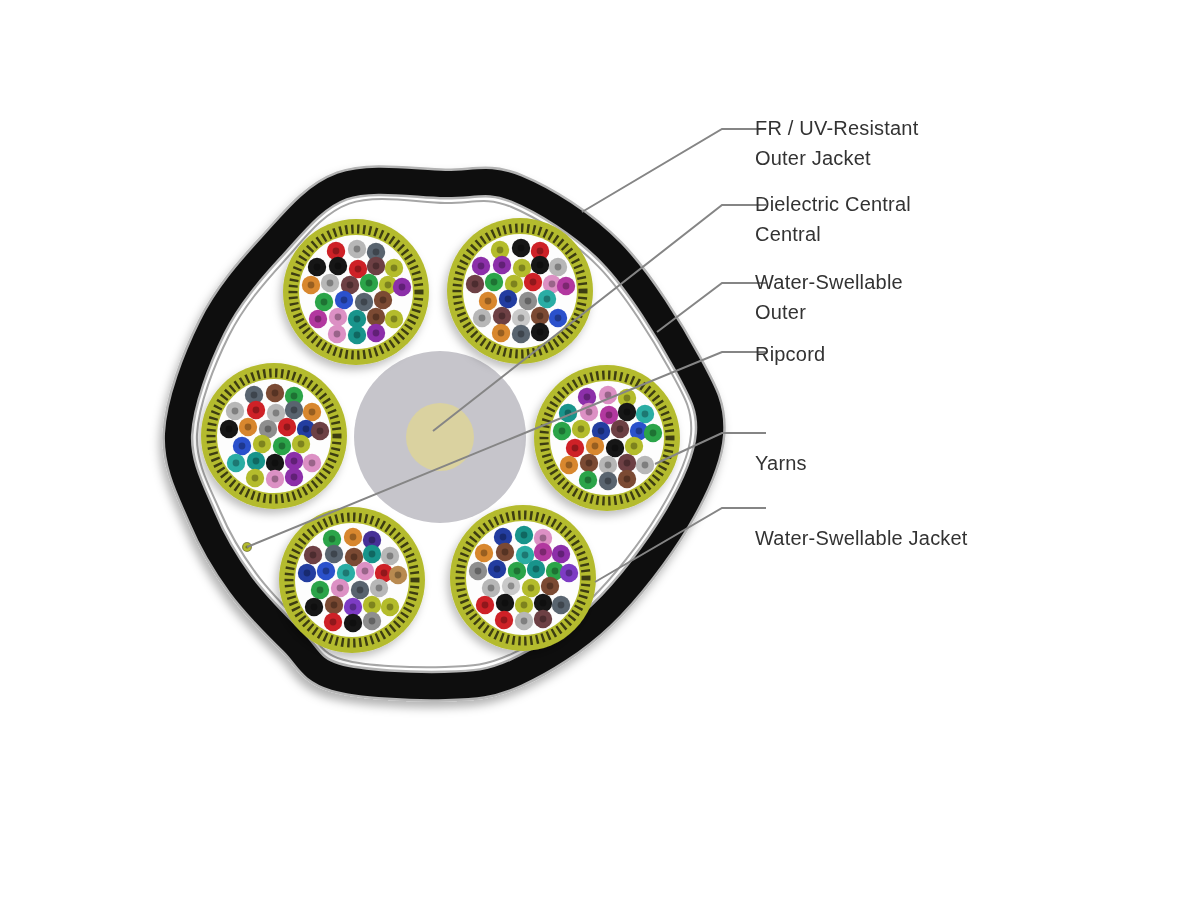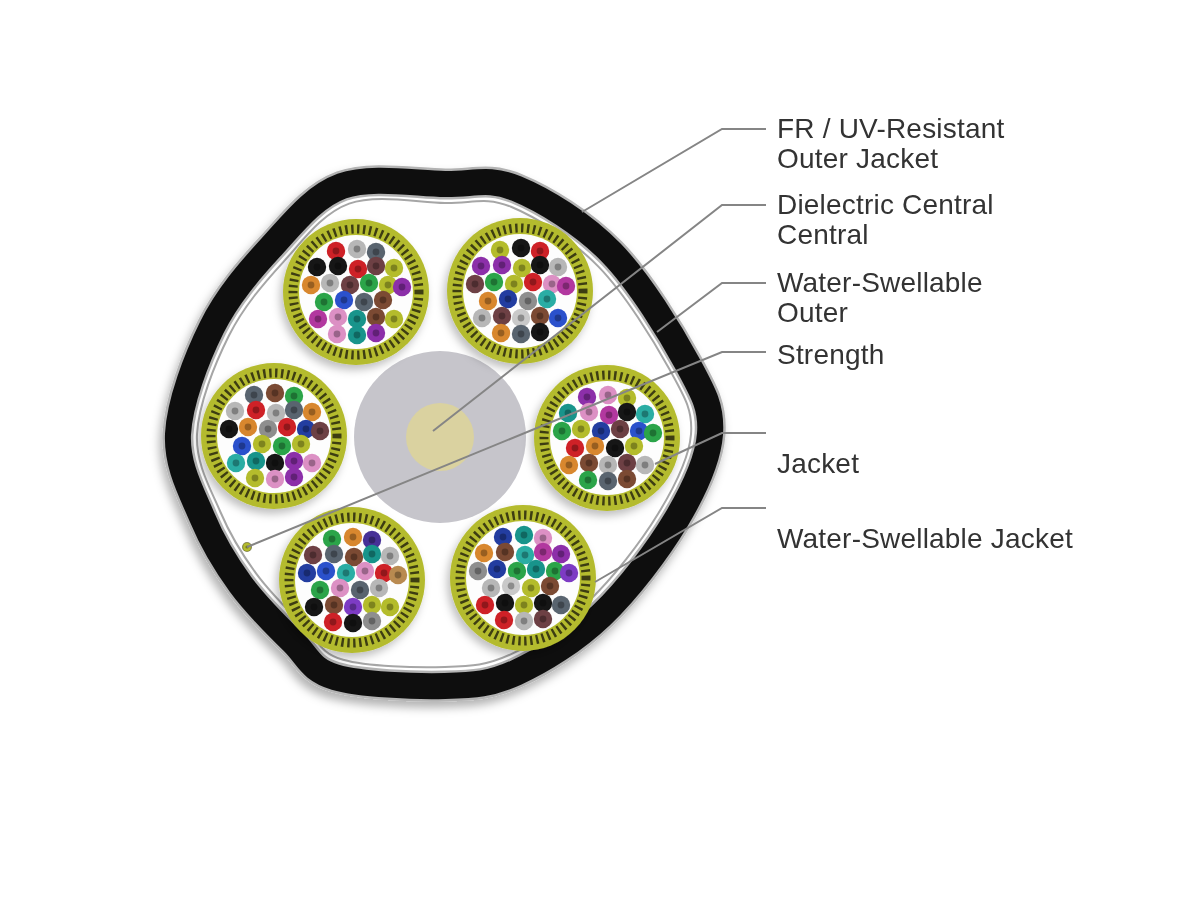--- a/index.html
+++ b/index.html
@@ -2,22 +2,22 @@
 <html><head>
 <meta charset="utf-8">
 <style>
   html,body{margin:0;padding:0;background:#ffffff;}
   .stage{
     position:relative;width:1200px;height:900px;background:#ffffff;overflow:hidden;
     font-family:"Liberation Sans", sans-serif;
   }
   #cable-svg{position:absolute;left:0;top:0;}
   .label{
-    position:absolute;left:777px;width:320px;
-    font-size:28px;line-height:29.5px;color:#333333;
+    position:absolute;left:755px;width:320px;
+    font-size:20px;line-height:29.5px;color:#333333;
     letter-spacing:0.2px;
   }
 </style>
 </head>
 <body>
 
 <div class="stage">
 
   <svg id="cable-svg" width="1200" height="900" viewBox="0 0 1200 900">
       <defs>
@@ -391,24 +391,24 @@
   </div>
   <div class="label" style="top:190px">
     <span>Dielectric Central</span><br>
     <span>Central</span>
   </div>
   <div class="label" style="top:268px">
     <span>Water-Swellable</span><br>
     <span>Outer</span>
   </div>
   <div class="label" style="top:340px">
-    <span>Strength</span>
+    <span>Ripcord</span>
   </div>
   <div class="label" style="top:419px">
     <br>
-    <span>Jacket</span>
+    <span>Yarns</span>
   </div>
   <div class="label" style="top:494px">
     <br>
     <span>Water-Swellable Jacket</span>
   </div>
 
 </div>
 
 </body></html>

